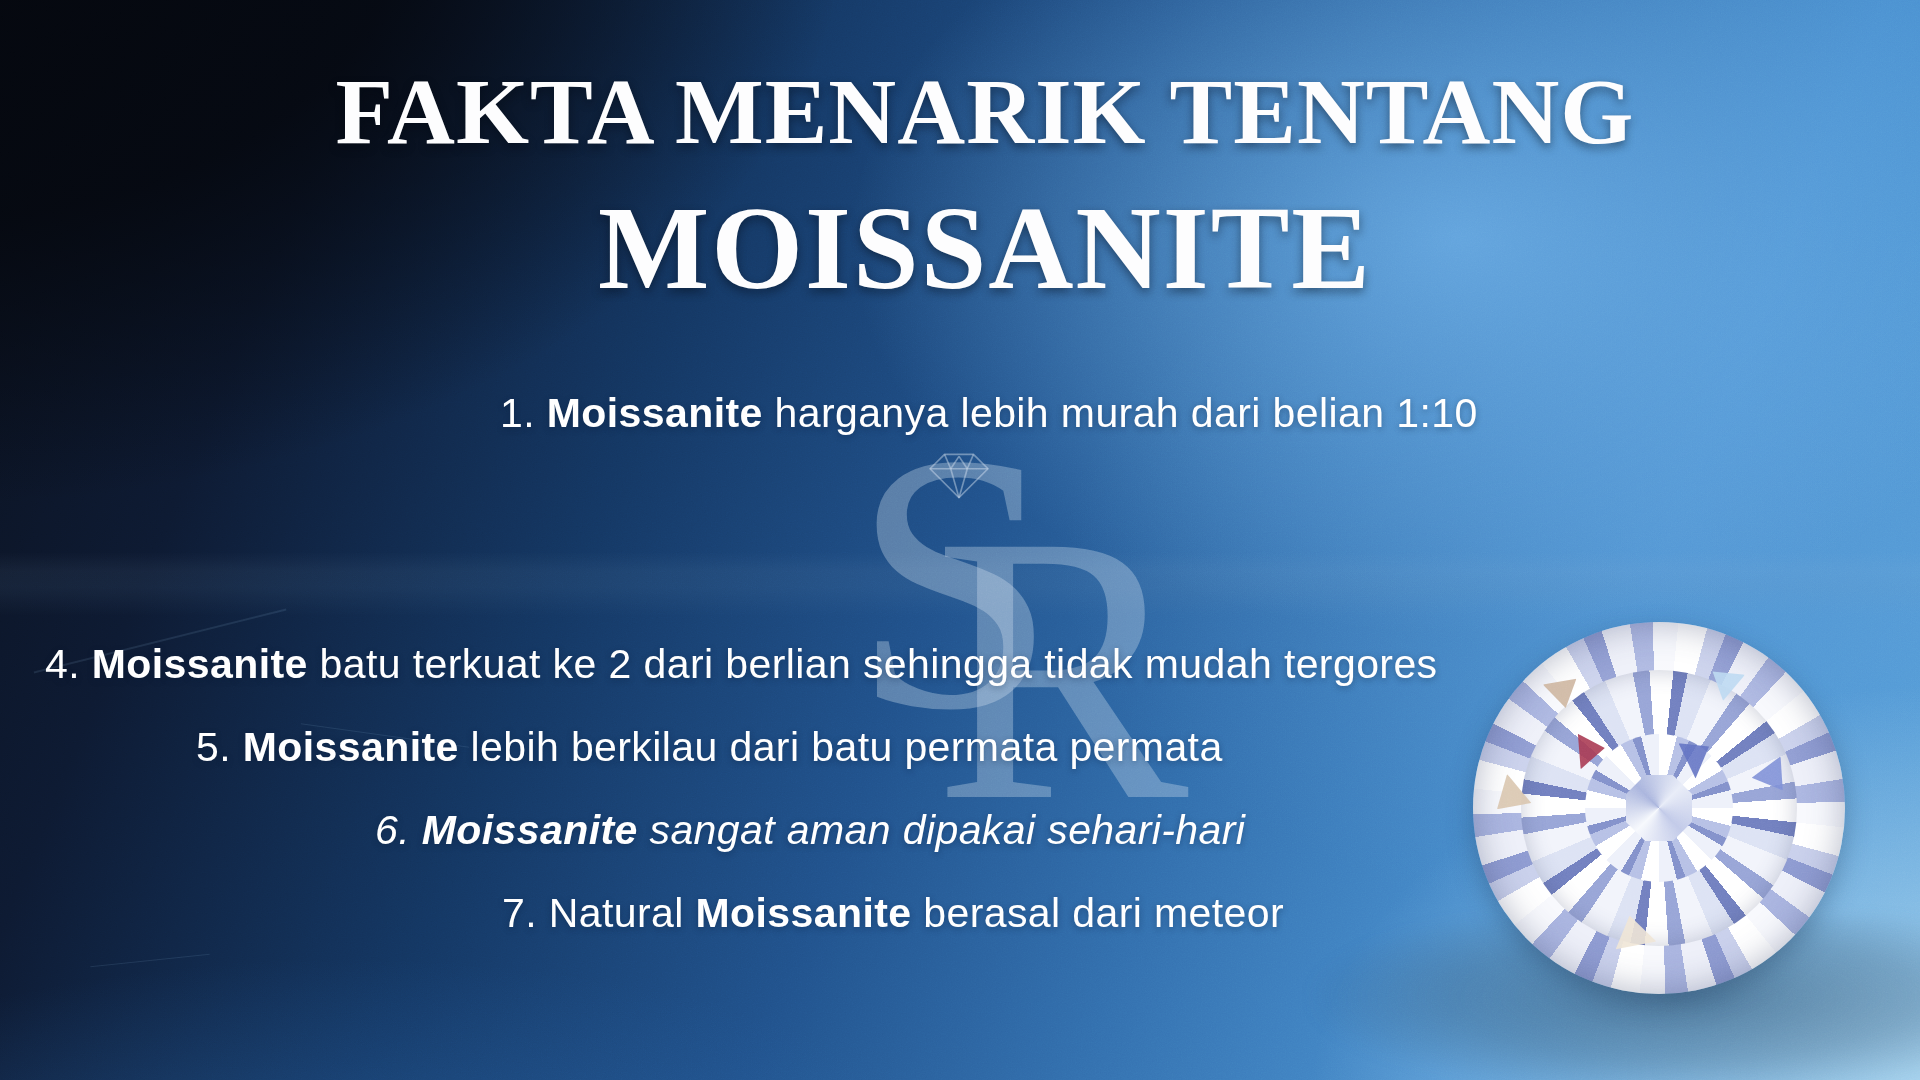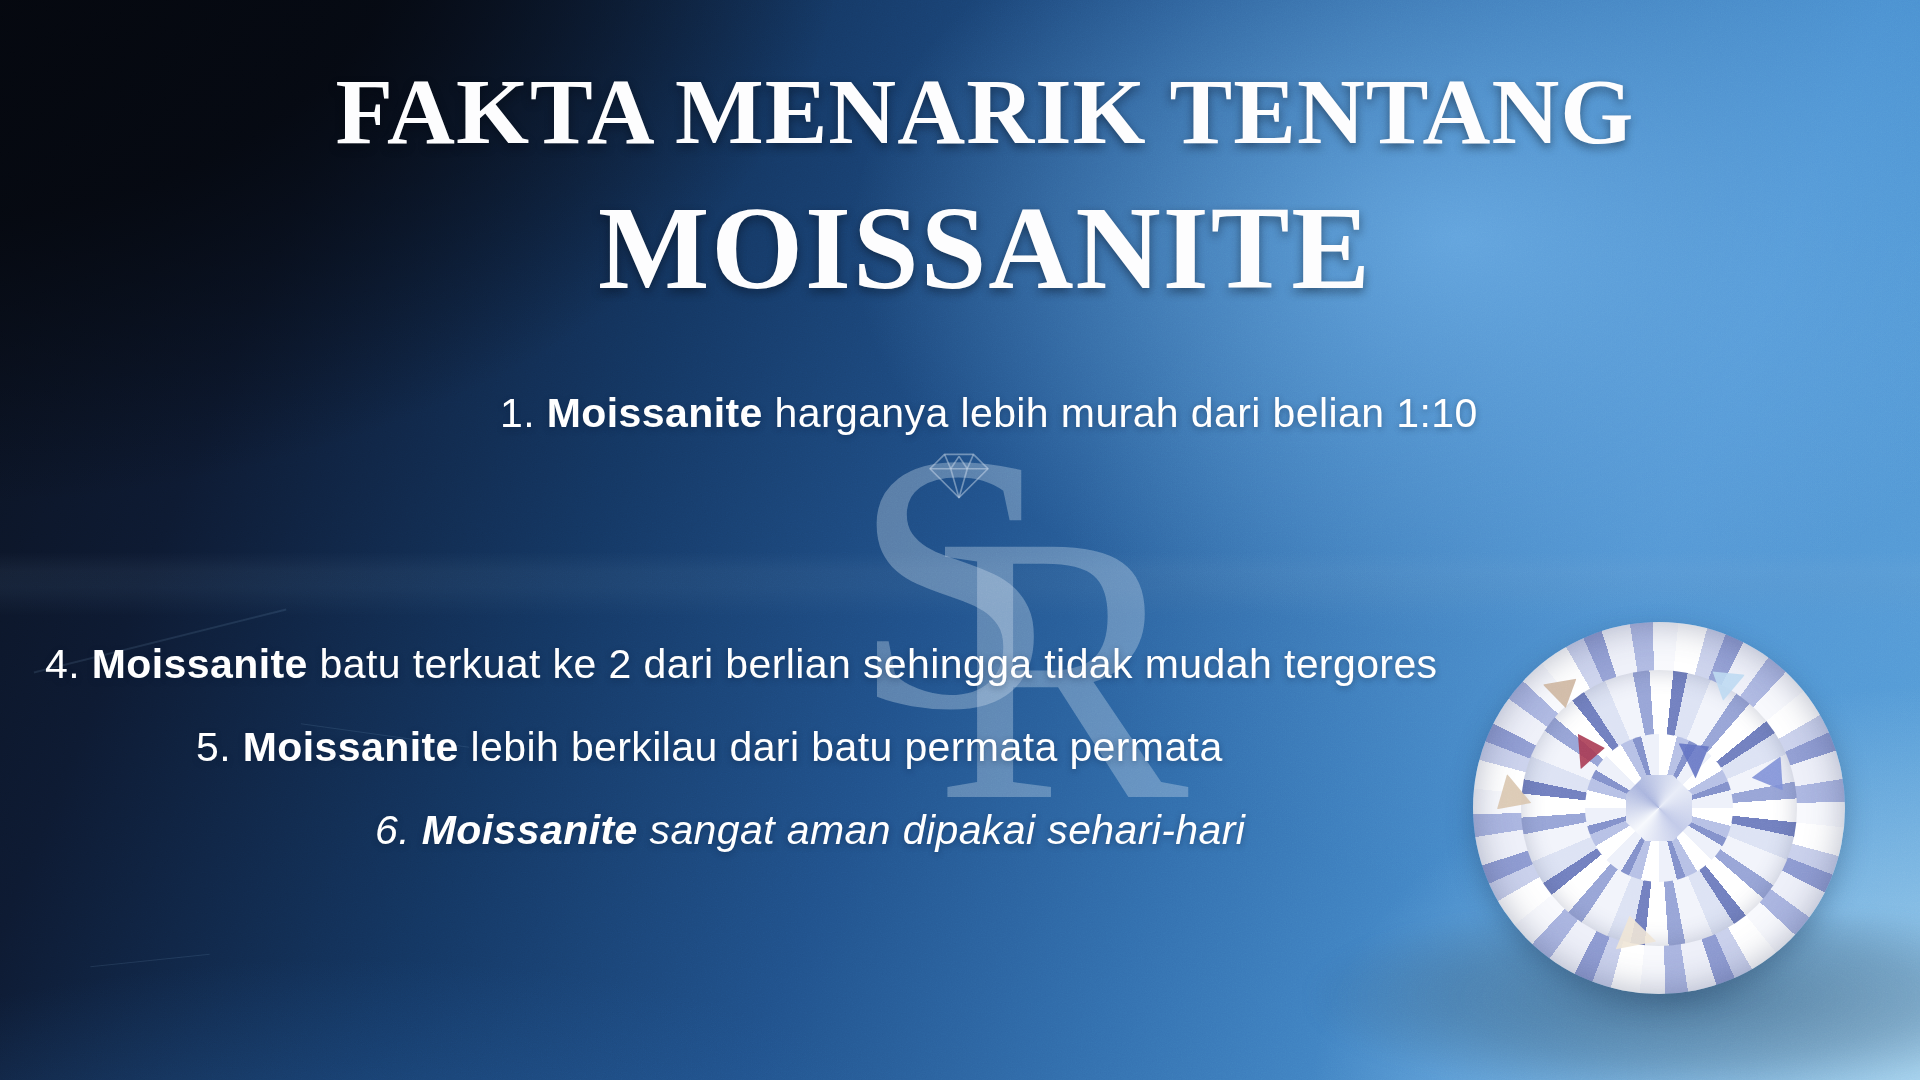--- a/index.html
+++ b/index.html
@@ -106,20 +106,21 @@
     </svg>
   </div>
 
   <div class="title l1">FAKTA MENARIK TENTANG</div>
   <div class="title l2">MOISSANITE</div>
 
   <div class="fact f1"><span class="lead">1. </span><span class="pre"></span><b>Moissanite</b><span class="rest"> harganya lebih murah dari belian 1:10</span></div>
   <div class="fact f4"><span class="lead">4. </span><span class="pre"></span><b>Moissanite</b><span class="rest"> batu terkuat ke 2 dari berlian sehingga tidak mudah tergores</span></div>
   <div class="fact f5"><span class="lead">5. </span><span class="pre"></span><b>Moissanite</b><span class="rest"> lebih berkilau dari batu permata permata</span></div>
   <div class="fact f6"><span class="lead">6. </span><span class="pre"></span><b>Moissanite</b><span class="rest"> sangat aman dipakai sehari-hari</span></div>
+  <div class="fact f7"><span class="lead">7. </span><span class="pre">Natural </span><b>Moissanite</b><span class="rest"> berasal dari meteor</span></div>
 
   <div class="gem-shadow"></div>
   <div class="gem">
     <div class="gem-mid"></div>
     <div class="gem-core"></div>
     <div class="gem-table"></div>
     <div class="shard red"></div>
     <div class="shard tan1"></div>
     <div class="shard tan2"></div>
     <div class="shard cream"></div>

